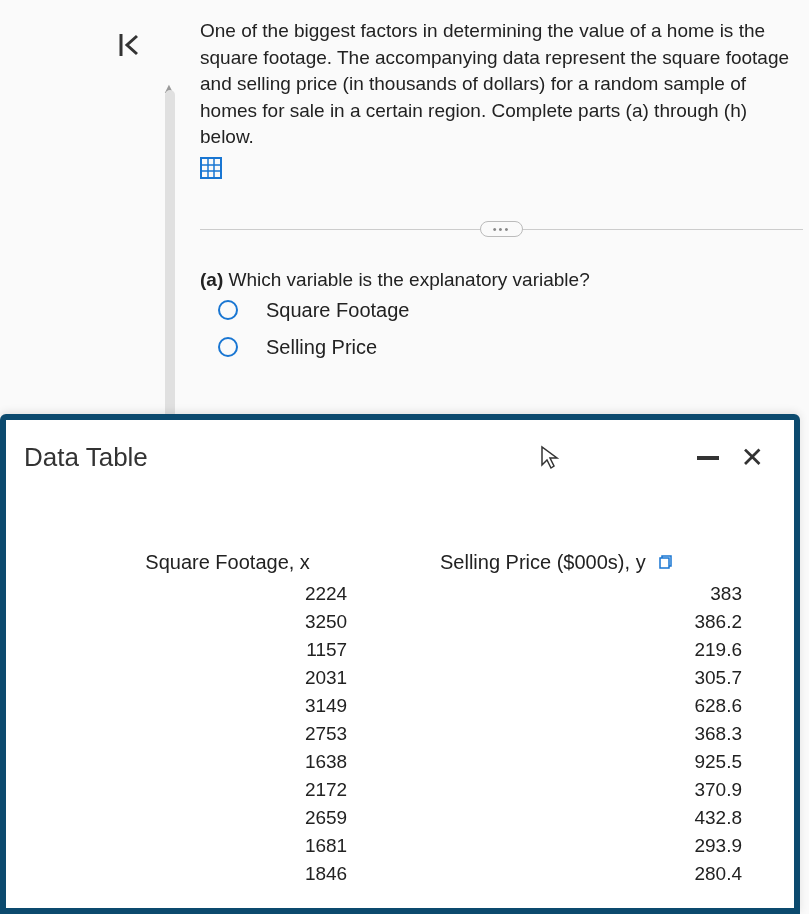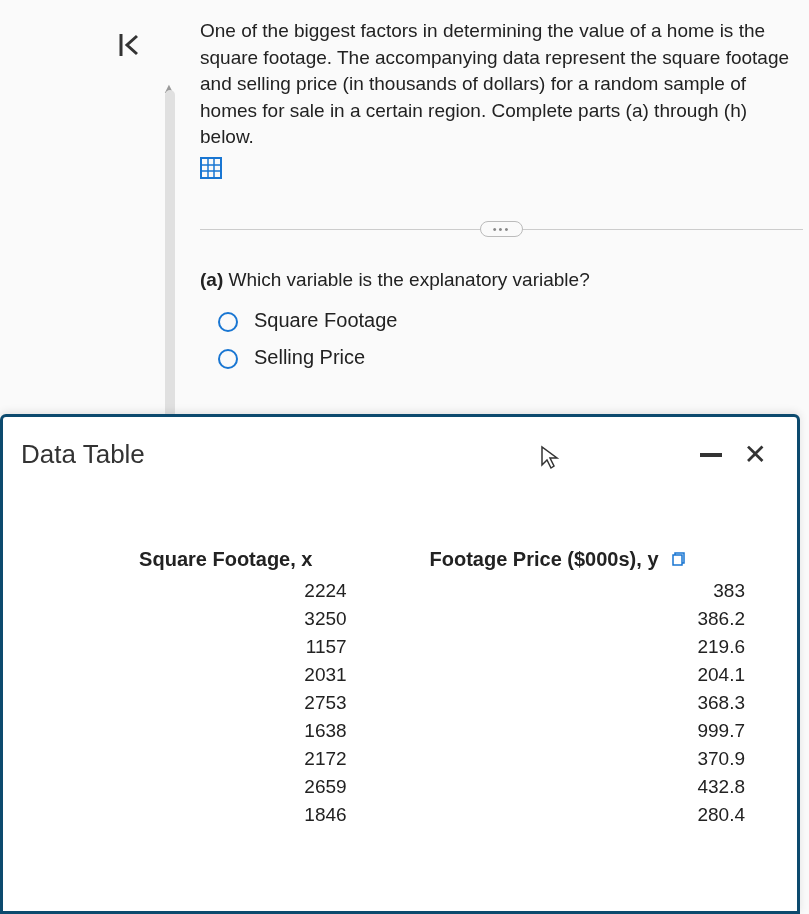--- a/index.html
+++ b/index.html
@@ -90,49 +90,49 @@
       border: 1px solid #bbb;
       border-radius: 12px;
       padding: 1px 12px;
       font-size: 11px;
       color: #888;
       letter-spacing: 2px;
       cursor: pointer;
     }
     .part-label {
       font-size: 19px;
-      margin-bottom: 18px;
+      margin-bottom: 8px;
     }
     .part-label b { font-weight: bold; }
     .radio-group {
       margin-left: 18px;
     }
     .radio-row {
       display: flex;
-      align-items: flex-end;
-      gap: 16px;
+      align-items: center;
+      gap: 28px;
       margin-bottom: 14px;
       font-size: 20px;
       cursor: pointer;
     }
     .radio-circle {
       width: 20px; height: 20px;
       border: 2px solid #1976d2;
       border-radius: 50%;
       flex-shrink: 0;
     }
     
     .dialog {
       position: absolute;
       left: 0;
       top: 414px;
       width: 800px;
       height: 500px;
       background: #fff;
-      border: 3px solid #0c4a6e;
+      border: 6px solid #0c4a6e;
       border-radius: 6px 6px 0 0;
       box-shadow: 0 -2px 8px rgba(0,0,0,0.1);
     }
     .dialog-header {
       display: flex;
       align-items: center;
       justify-content: space-between;
       padding: 22px 30px 12px 18px;
     }
     .dialog-title {
@@ -160,21 +160,21 @@
     .table-wrap {
       margin-top: 60px;
       padding: 0 40px 0 90px;
     }
     .data-table {
       width: 100%;
       border-collapse: collapse;
     }
     .data-table th {
       font-size: 20px;
-      font-weight: bold;
+      font-weight: normal;
       text-align: center;
       padding: 6px 12px;
       color: #222;
     }
     .data-table td {
       font-size: 19px;
       text-align: right;
       padding: 3px 12px;
       color: #222;
     }
@@ -256,21 +256,21 @@
         <div class="close-btn">✕</div>
       </div>
     </div>
 
     <div class="table-wrap">
       <table class="data-table">
         <thead>
           <tr>
             <th class="col-x">Square Footage, x</th>
             <th class="col-y">
-              <span>Footage Price ($000s), y</span>
+              <span>Selling Price ($000s), y</span>
               <span class="copy-icon">
                 <svg width="14" height="14" viewBox="0 0 14 14">
                   <rect x="3" y="1" width="9" height="10" fill="none" stroke="#1976d2" stroke-width="1.5"></rect>
                   <rect x="1" y="3" width="9" height="10" fill="#fff" stroke="#1976d2" stroke-width="1.5"></rect>
                 </svg>
               </span>
             </th>
           </tr>
         </thead>
         <tbody id="table-body">
@@ -281,37 +281,45 @@
             <tr>
               <td>3250</td>
               <td>386.2</td>
             </tr>
             <tr>
               <td>1157</td>
               <td>219.6</td>
             </tr>
             <tr>
               <td>2031</td>
-              <td>204.1</td>
+              <td>305.7</td>
+            </tr>
+            <tr>
+              <td>3149</td>
+              <td>628.6</td>
             </tr>
             <tr>
               <td>2753</td>
               <td>368.3</td>
             </tr>
             <tr>
               <td>1638</td>
-              <td>999.7</td>
+              <td>925.5</td>
             </tr>
             <tr>
               <td>2172</td>
               <td>370.9</td>
             </tr>
             <tr>
               <td>2659</td>
               <td>432.8</td>
+            </tr>
+            <tr>
+              <td>1681</td>
+              <td>293.9</td>
             </tr>
             <tr>
               <td>1846</td>
               <td>280.4</td>
             </tr>
           </tbody>
       </table>
     </div>
   </div>
 

